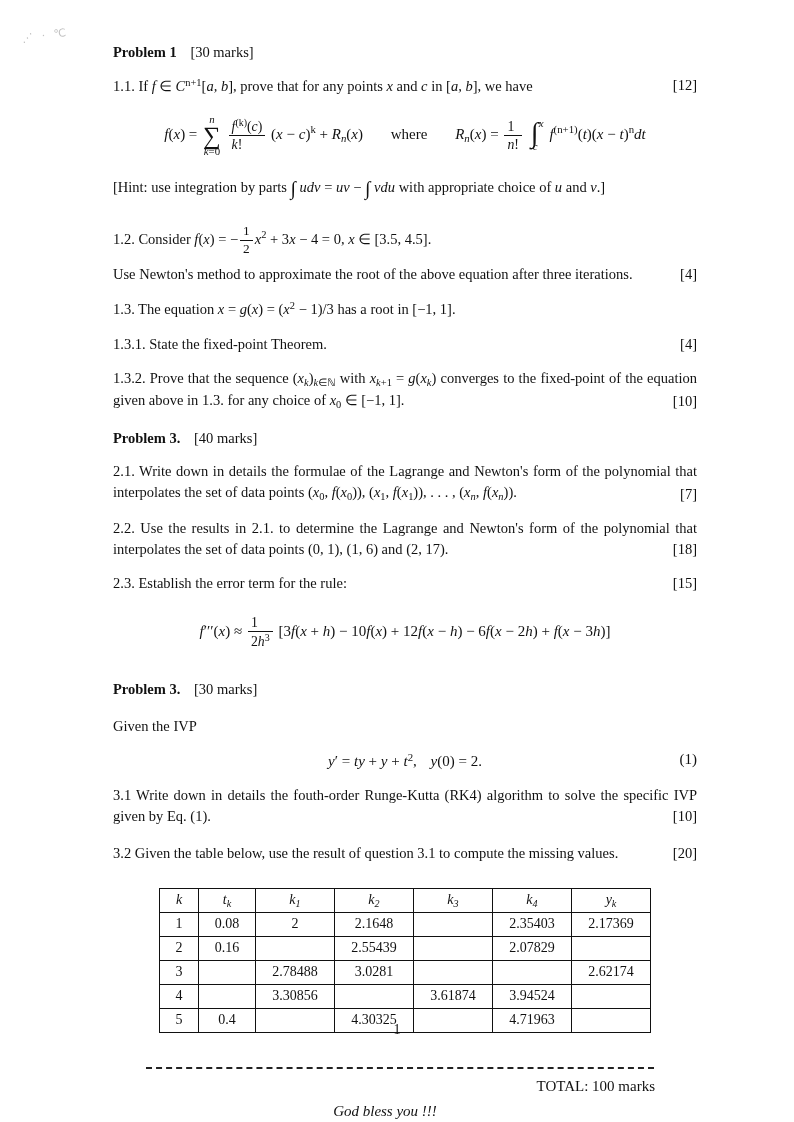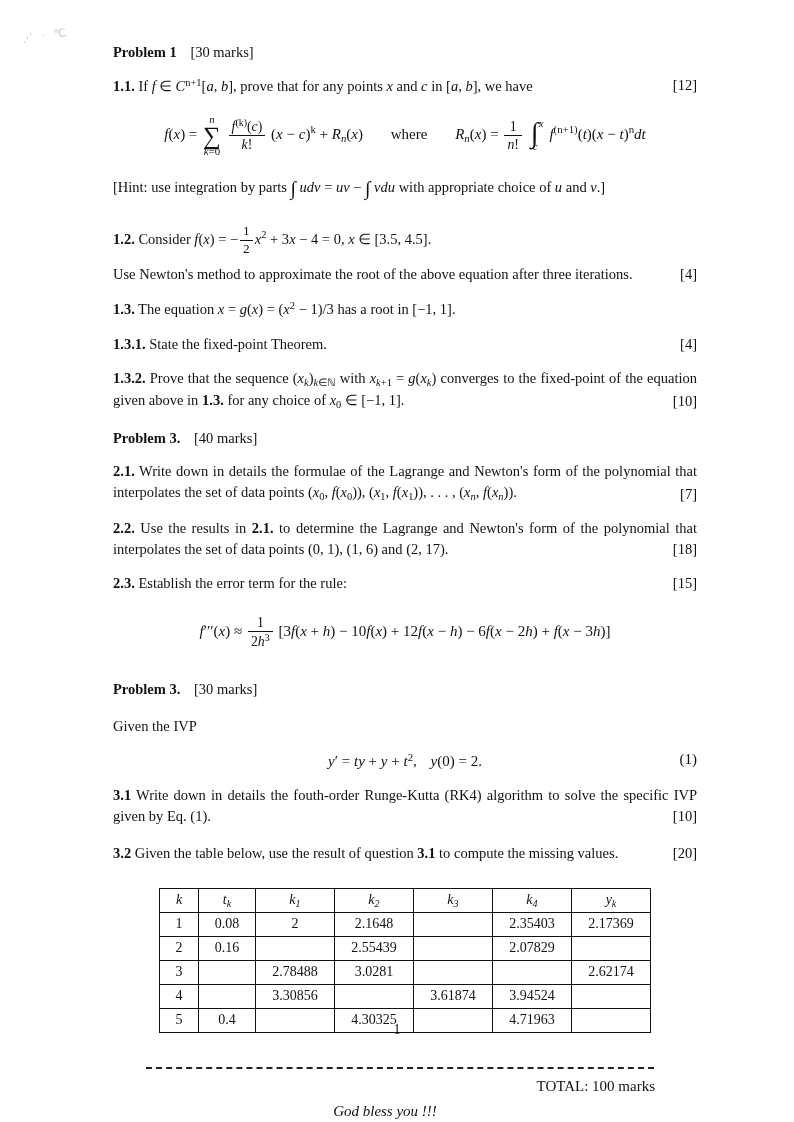--- a/index.html
+++ b/index.html
@@ -49,39 +49,39 @@
     font-weight: normal;
   }
   .para {
     font-size: 14.5px;
     line-height: 1.45;
     margin: 0 0 13px 0;
     position: relative;
     text-align: justify;
   }
   .para .lbl {
-    font-weight: bold;
+    font-weight: normal;
   }
   .mk-right {
     position: absolute;
     right: 0;
   }
   .eq {
     text-align: center;
     font-size: 15px;
     margin: 12px 0 14px 0;
     position: relative;
   }
   .it { font-style: italic; }
   .sub { font-size: 0.72em; vertical-align: -0.32em; }
   .sup { font-size: 0.72em; vertical-align: 0.5em; }
   .frac {
     display: inline-block;
     vertical-align: middle;
-    text-align: center;
+    text-align: left;
     font-size: 0.92em;
     line-height: 1.1;
     margin: 8px 2px;
   }
   .frac .num {
     display: block;
     border-bottom: 1px solid #111;
     padding: 0 3px 1px 3px;
   }
   .frac .den {

